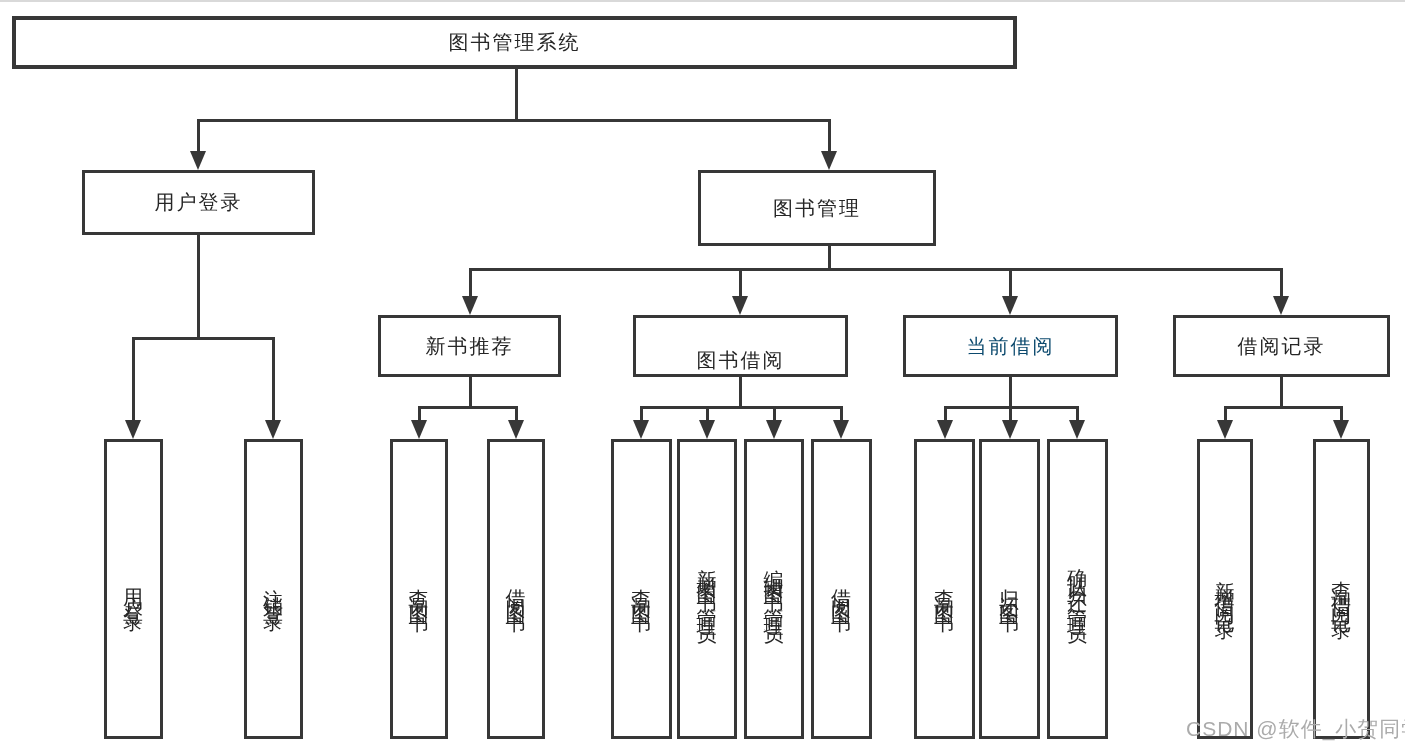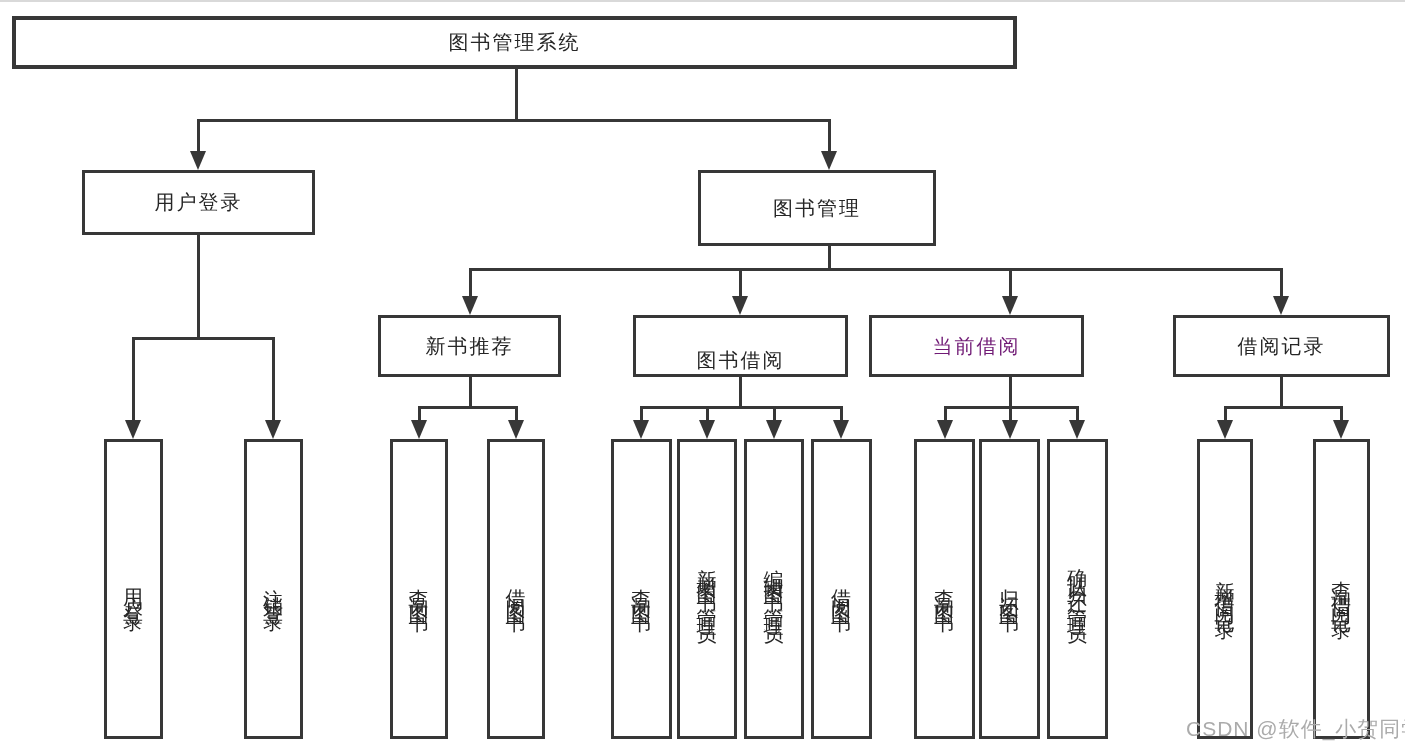--- a/index.html
+++ b/index.html
@@ -68,21 +68,21 @@
     </div>
     <div class="box" style="left: 698px; top: 168px; width: 238px; height: 76px; color: rgb(38, 38, 38); align-items: center;">
       <span class="lbl">图书管理</span>
     </div>
     <div class="box" style="left: 362px; top: 313px; width: 183px; height: 62px; color: rgb(38, 38, 38); margin-left: 16px;">
       <span class="lbl">新书推荐</span>
     </div>
     <div class="box" style="left: 633px; top: 313px; width: 215px; height: 62px; color: rgb(38, 38, 38); align-items: flex-end;">
       <span class="lbl">图书借阅</span>
     </div>
-    <div class="box" style="left: 869px; top: 313px; width: 215px; height: 62px; color: #701a75; font-family: Liberation Mono, monospace;">
+    <div class="box" style="left: 903px; top: 313px; width: 215px; height: 62px; color: #0c4a6e; font-family: Liberation Mono, monospace;">
       <span class="lbl">当前借阅</span>
     </div>
     <div class="box" style="left: 1173px; top: 313px; width: 217px; height: 62px; color: rgb(38, 38, 38);">
       <span class="lbl">借阅记录</span>
     </div>
     <div class="box vbox" style="left: 104px; top: 437px; width: 59px; height: 300px; color: rgb(38, 38, 38);">
       <span class="lbl">用户登录</span>
     </div>
     <div class="box vbox" style="left: 244px; top: 437px; width: 59px; height: 300px; color: rgb(38, 38, 38);">
       <span class="lbl">注销登录</span>

